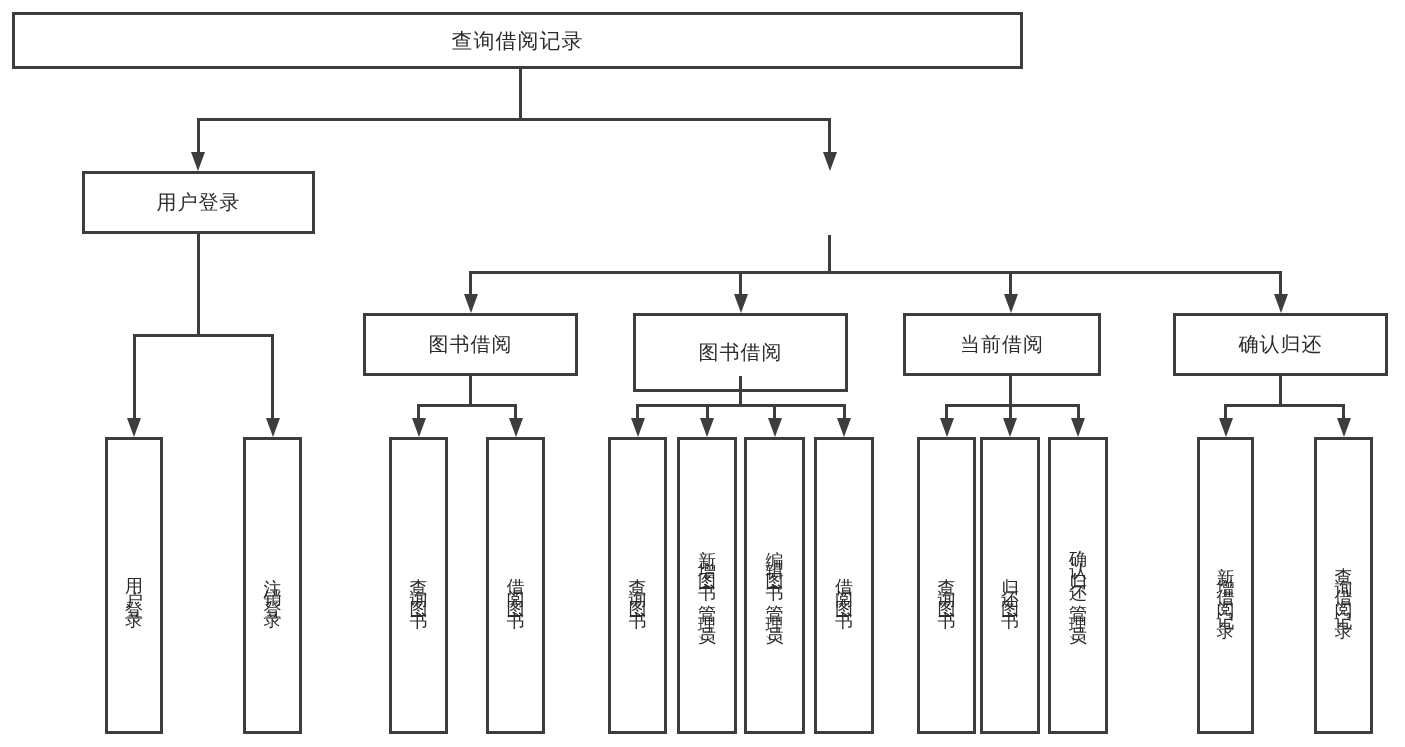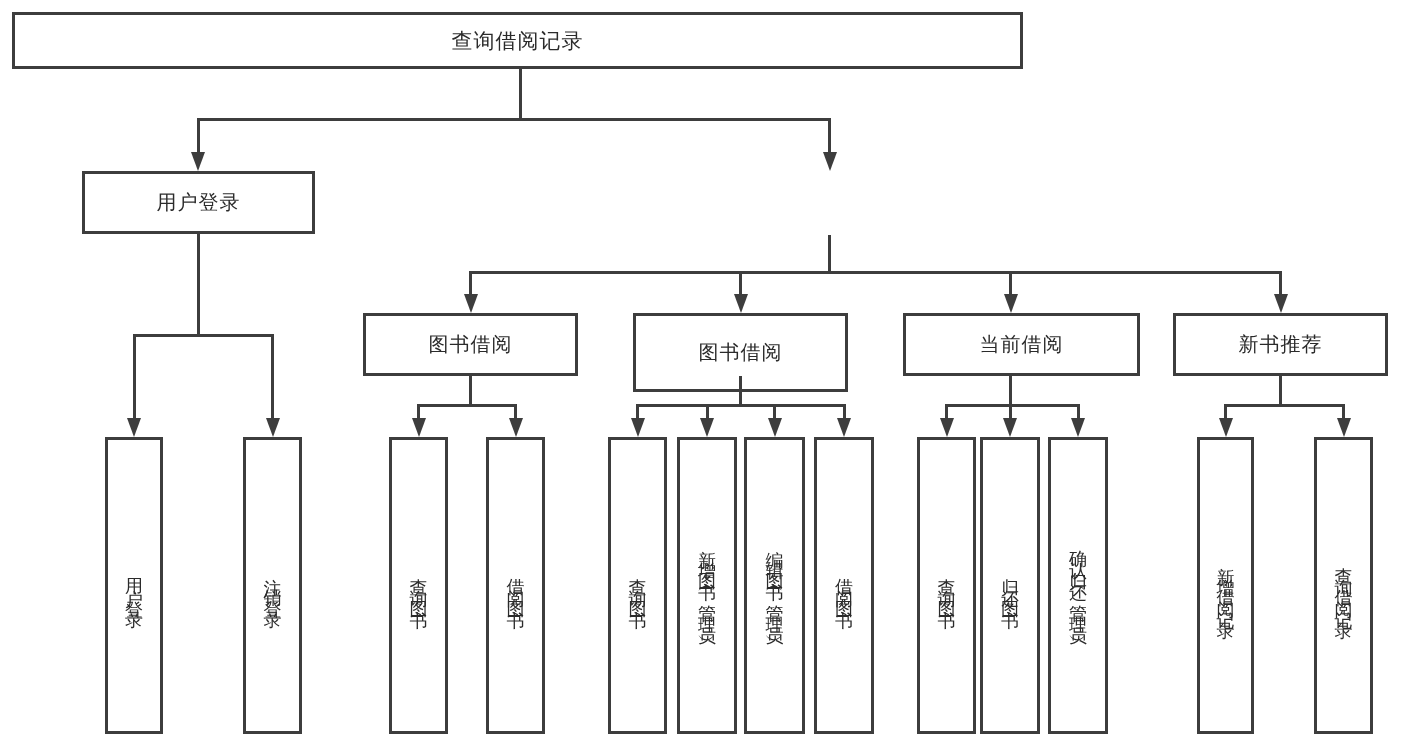--- a/index.html
+++ b/index.html
@@ -96,25 +96,25 @@
   <div class="arrow" style="left:1003.5px;top:294px;"></div>
   <div class="vline" style="left:1279px;top:271px;height:23px;"></div>
   <div class="arrow" style="left:1273.5px;top:294px;"></div>
 
   <div class="box" style="left:363px;top:313px;width:215px;height:63px;">
     <span class="hlabel">图书借阅</span>
   </div>
   <div class="box" style="left:633px;top:313px;width:215px;height:79px;">
     <span class="hlabel">图书借阅</span>
   </div>
-  <div class="box" style="left:903px;top:313px;width:237px;height:63px;text-align:right;">
+  <div class="box" style="left:903px;top:313px;width:198px;height:63px;text-align:right;">
     <span class="hlabel">当前借阅</span>
   </div>
   <div class="box" style="left:1173px;top:313px;width:215px;height:63px;">
-    <span class="hlabel">新书推荐</span>
+    <span class="hlabel">确认归还</span>
   </div>
 
   <div class="vline" style="left:469px;top:376px;height:30px;"></div>
   <div class="vline" style="left:739px;top:376px;height:30px;"></div>
   <div class="vline" style="left:1009px;top:376px;height:30px;"></div>
   <div class="vline" style="left:1279px;top:376px;height:30px;"></div>
 
   <div class="hline" style="left:418.5px;top:404px;width:98px;"></div>
   <div class="vline" style="left:417px;top:404px;height:14px;"></div>
   <div class="arrow" style="left:411.5px;top:418px;"></div>

